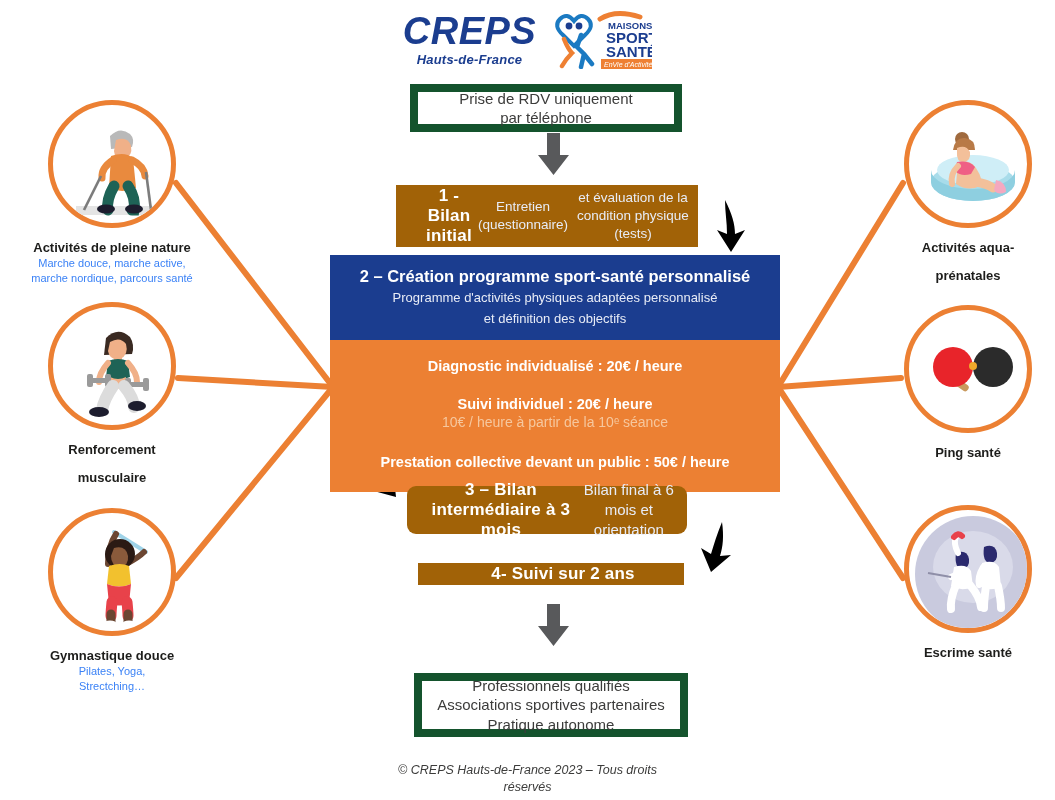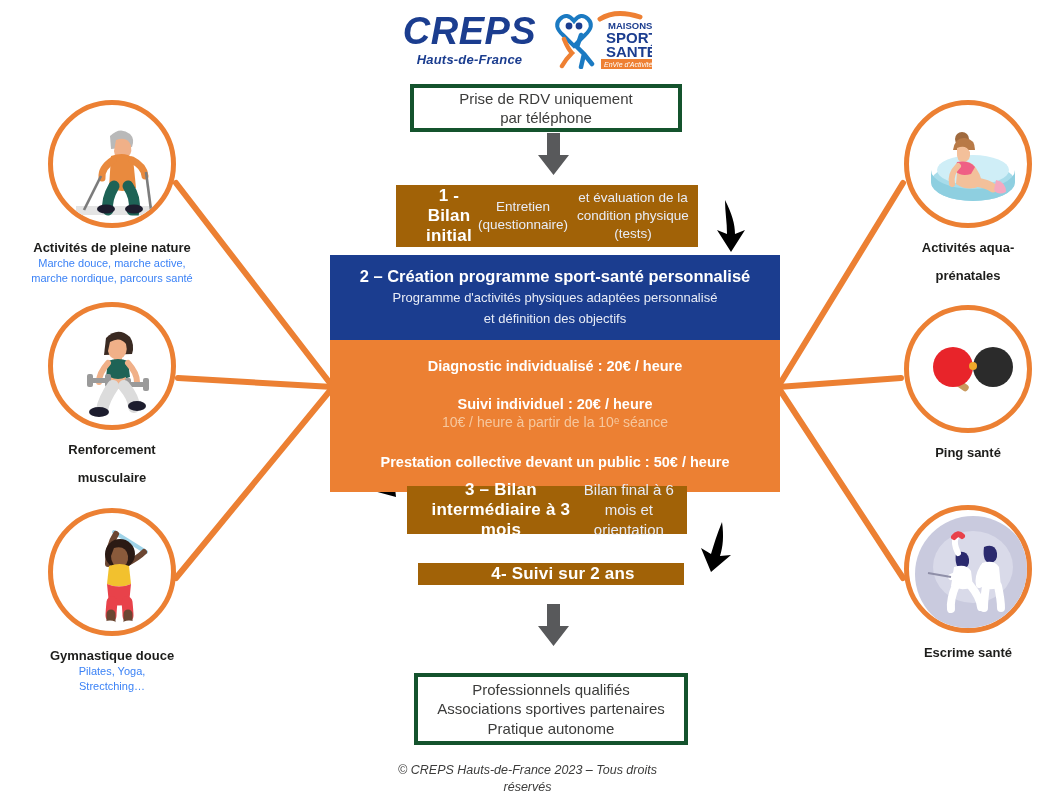--- a/index.html
+++ b/index.html
@@ -21,21 +21,21 @@
   .creps-main { font-size: 38px; font-weight: bold; font-style: italic; color: #1b3d8f;
                 letter-spacing: .5px; }
   .creps-sub { font-size: 13px; font-weight: bold; font-style: italic; color: #1b3d8f;
                margin-top: 3px; letter-spacing: .2px; }
   .mss-logo { position: relative; width: 98px; height: 60px; }
 
   
   .box { position: absolute; text-align: center; }
 
   .outline-box {
-    border: 4px solid #14532d; background: #ffffff;
+    border: 8px solid #14532d; background: #ffffff;
     display: flex; flex-direction: column; align-items: center; justify-content: center;
     color: #3c3c3b; font-size: 15px; line-height: 1.3;
   }
 
   .blue-box {
     background: #a16207; color: #ffffff;
     display: flex; align-items: center; justify-content: center; padding-left: 24px;
   }
   .blue-title { font-size: 17px; font-weight: bold; letter-spacing: .2px; }
   .blue-sub { font-size: 13.5px; line-height: 1.35; color: #e8ecf6; }
@@ -146,30 +146,30 @@
     <div class="combo-bottom">
       <div class="price">Diagnostic individualisé : 20€ / heure</div>
       <div class="gap-1"></div>
       <div class="price">Suivi individuel : 20€ / heure</div>
       <div class="price-note">10€ / heure à partir de la 10ᵉ séance</div>
       <div class="gap-2"></div>
       <div class="price">Prestation collective devant un public : 50€ / heure</div>
     </div>
   </div>
 
-  <div class="box blue-box" style="left:407px; top:486px; width:280px; height:48px;">
+  <div class="box blue-box" style="left:407px; top:486px; width:280px; height:48px;border-radius:9px;">
     <div class="blue-title">3 – Bilan intermédiaire à 3 mois</div>
     <div class="blue-sub" style="font-size:15px;">Bilan final à 6 mois et orientation</div>
   </div>
 
   <div class="box blue-box" style="left:418px; top:563px; width:266px; height:22px;">
     <div class="blue-title">4- Suivi sur 2 ans</div>
   </div>
 
-  <div class="box outline-box" style="left:414px; top:673px; width:274px; height:72px;">
+  <div class="box outline-box" style="left:414px; top:673px; width:274px; height:64px;">
     <div>Professionnels qualifiés</div>
     <div>Associations sportives partenaires</div>
     <div>Pratique autonome</div>
   </div>
 
   <div class="node" style="left:12px; top:100px;">
     <div class="circle">
       <svg width="118" height="118" viewBox="0 0 118 118" style="position:absolute;left:5px;top:5px;">
         <rect x="18" y="96" width="84" height="9" fill="#e4e4e4"></rect>
 

